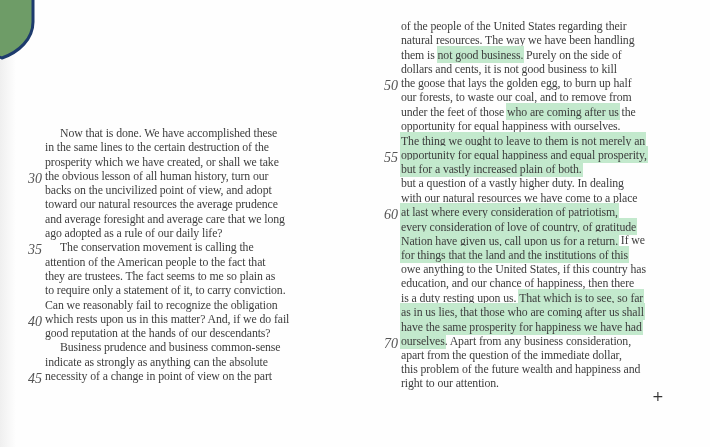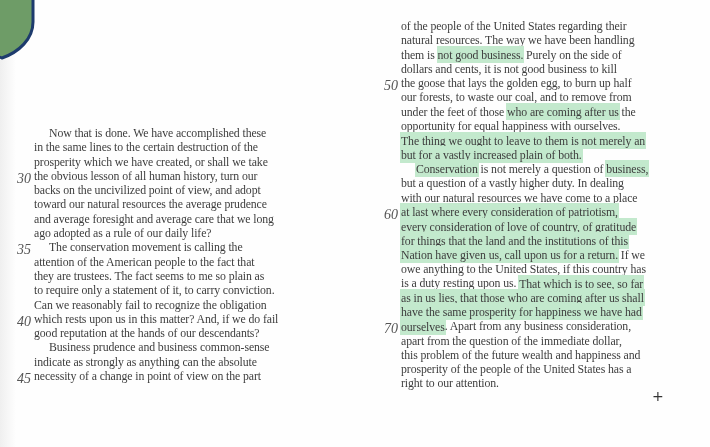--- a/index.html
+++ b/index.html
@@ -11,21 +11,21 @@
     font-family: "Liberation Serif", "DejaVu Serif", serif;
   }
   .page { position: absolute; inset: 0; background: #fefefe; }
   .edge-shade {
     position: absolute; left: 0; top: 0; width: 16px; height: 100%;
     background: linear-gradient(to right, rgba(110,110,110,0.10), rgba(110,110,110,0));
     pointer-events: none;
   }
   .logo { position: absolute; left: -33px; top: -5px; width: 70px; height: 66px; }
   .col { position: absolute; color: #3d3d3d; font-size: 11.8px; letter-spacing: -0.1px; }
-  .col-left  { left: 17px;  top: 126px; width: 330px; }
+  .col-left  { left: 28px;  top: 126px; width: 330px; }
   .col-right { left: 384px; top: 19px;  width: 326px; }
   .line { position: relative; white-space: pre; line-height: 14.3px; height: 14.3px; padding-left: 17px; }
   .lineno {
     position: absolute; left: 0; top: 3px;
     font-size: 14px; font-style: italic; color: #555555;
   }
   .indent { display: inline-block; width: 15px; }
   .hl { background: #c3e9cd; padding: 1.5px 1px; margin: 0 -1px; }
   .cursor {
     position: absolute; left: 652px; top: 389px;
@@ -70,33 +70,33 @@
   <div class="col col-right" id="col-right">
       <div class="line"><span class="lineno"></span><span>of the people of the United States regarding their</span></div>
       <div class="line"><span class="lineno"></span><span>natural resources. The way we have been handling</span></div>
       <div class="line"><span class="lineno"></span><span>them is </span><span class="hl">not good business.</span><span> Purely on the side of</span></div>
       <div class="line"><span class="lineno"></span><span>dollars and cents, it is not good business to kill</span></div>
       <div class="line"><span class="lineno">50</span><span>the goose that lays the golden egg, to burn up half</span></div>
       <div class="line"><span class="lineno"></span><span>our forests, to waste our coal, and to remove from</span></div>
       <div class="line"><span class="lineno"></span><span>under the feet of those </span><span class="hl">who are coming after us</span><span> the</span></div>
       <div class="line"><span class="lineno"></span><span>opportunity for equal happiness with ourselves.</span></div>
       <div class="line"><span class="lineno"></span><span class="hl">The thing we ought to leave to them is not merely an</span></div>
+      <div class="line"><span class="lineno">55</span><span class="hl">opportunity for equal happiness and equal prosperity,</span></div>
       <div class="line"><span class="lineno"></span><span class="hl">but for a vastly increased plain of both.</span></div>
-      <div class="line"><span class="lineno"></span><span class="indent"></span><span class="hl">Conservation</span><span> is not merely a question of </span><span class="hl">business,</span></div>
       <div class="line"><span class="lineno"></span><span>but a question of a vastly higher duty. In dealing</span></div>
       <div class="line"><span class="lineno"></span><span>with our natural resources we have come to a place</span></div>
       <div class="line"><span class="lineno">60</span><span class="hl">at last where every consideration of patriotism,</span></div>
       <div class="line"><span class="lineno"></span><span class="hl">every consideration of love of country, of gratitude</span></div>
+      <div class="line"><span class="lineno"></span><span class="hl">Nation have given us, call upon us for a return.</span><span> If we</span></div>
       <div class="line"><span class="lineno"></span><span class="hl">for things that the land and the institutions of this</span></div>
-      <div class="line"><span class="lineno"></span><span class="hl">Nation have given us, call upon us for a return.</span><span> If we</span></div>
       <div class="line"><span class="lineno"></span><span>owe anything to the United States, if this country has</span></div>
+      <div class="line"><span class="lineno"></span><span>education, and our chance of happiness, then there</span></div>
       <div class="line"><span class="lineno"></span><span>is a duty resting upon us. </span><span class="hl">That which is to see, so far</span></div>
       <div class="line"><span class="lineno"></span><span class="hl">as in us lies, that those who are coming after us shall</span></div>
       <div class="line"><span class="lineno"></span><span class="hl">have the same prosperity for happiness we have had</span></div>
       <div class="line"><span class="lineno">70</span><span class="hl">ourselves</span><span>. Apart from any business consideration,</span></div>
       <div class="line"><span class="lineno"></span><span>apart from the question of the immediate dollar,</span></div>
       <div class="line"><span class="lineno"></span><span>this problem of the future wealth and happiness and</span></div>
-      <div class="line"><span class="lineno"></span><span>prosperity of the people of the United States has a</span></div>
       <div class="line"><span class="lineno"></span><span>right to our attention.</span></div>
     </div>
 
   <div class="cursor">+</div>
 </div>
 
 </body></html>

